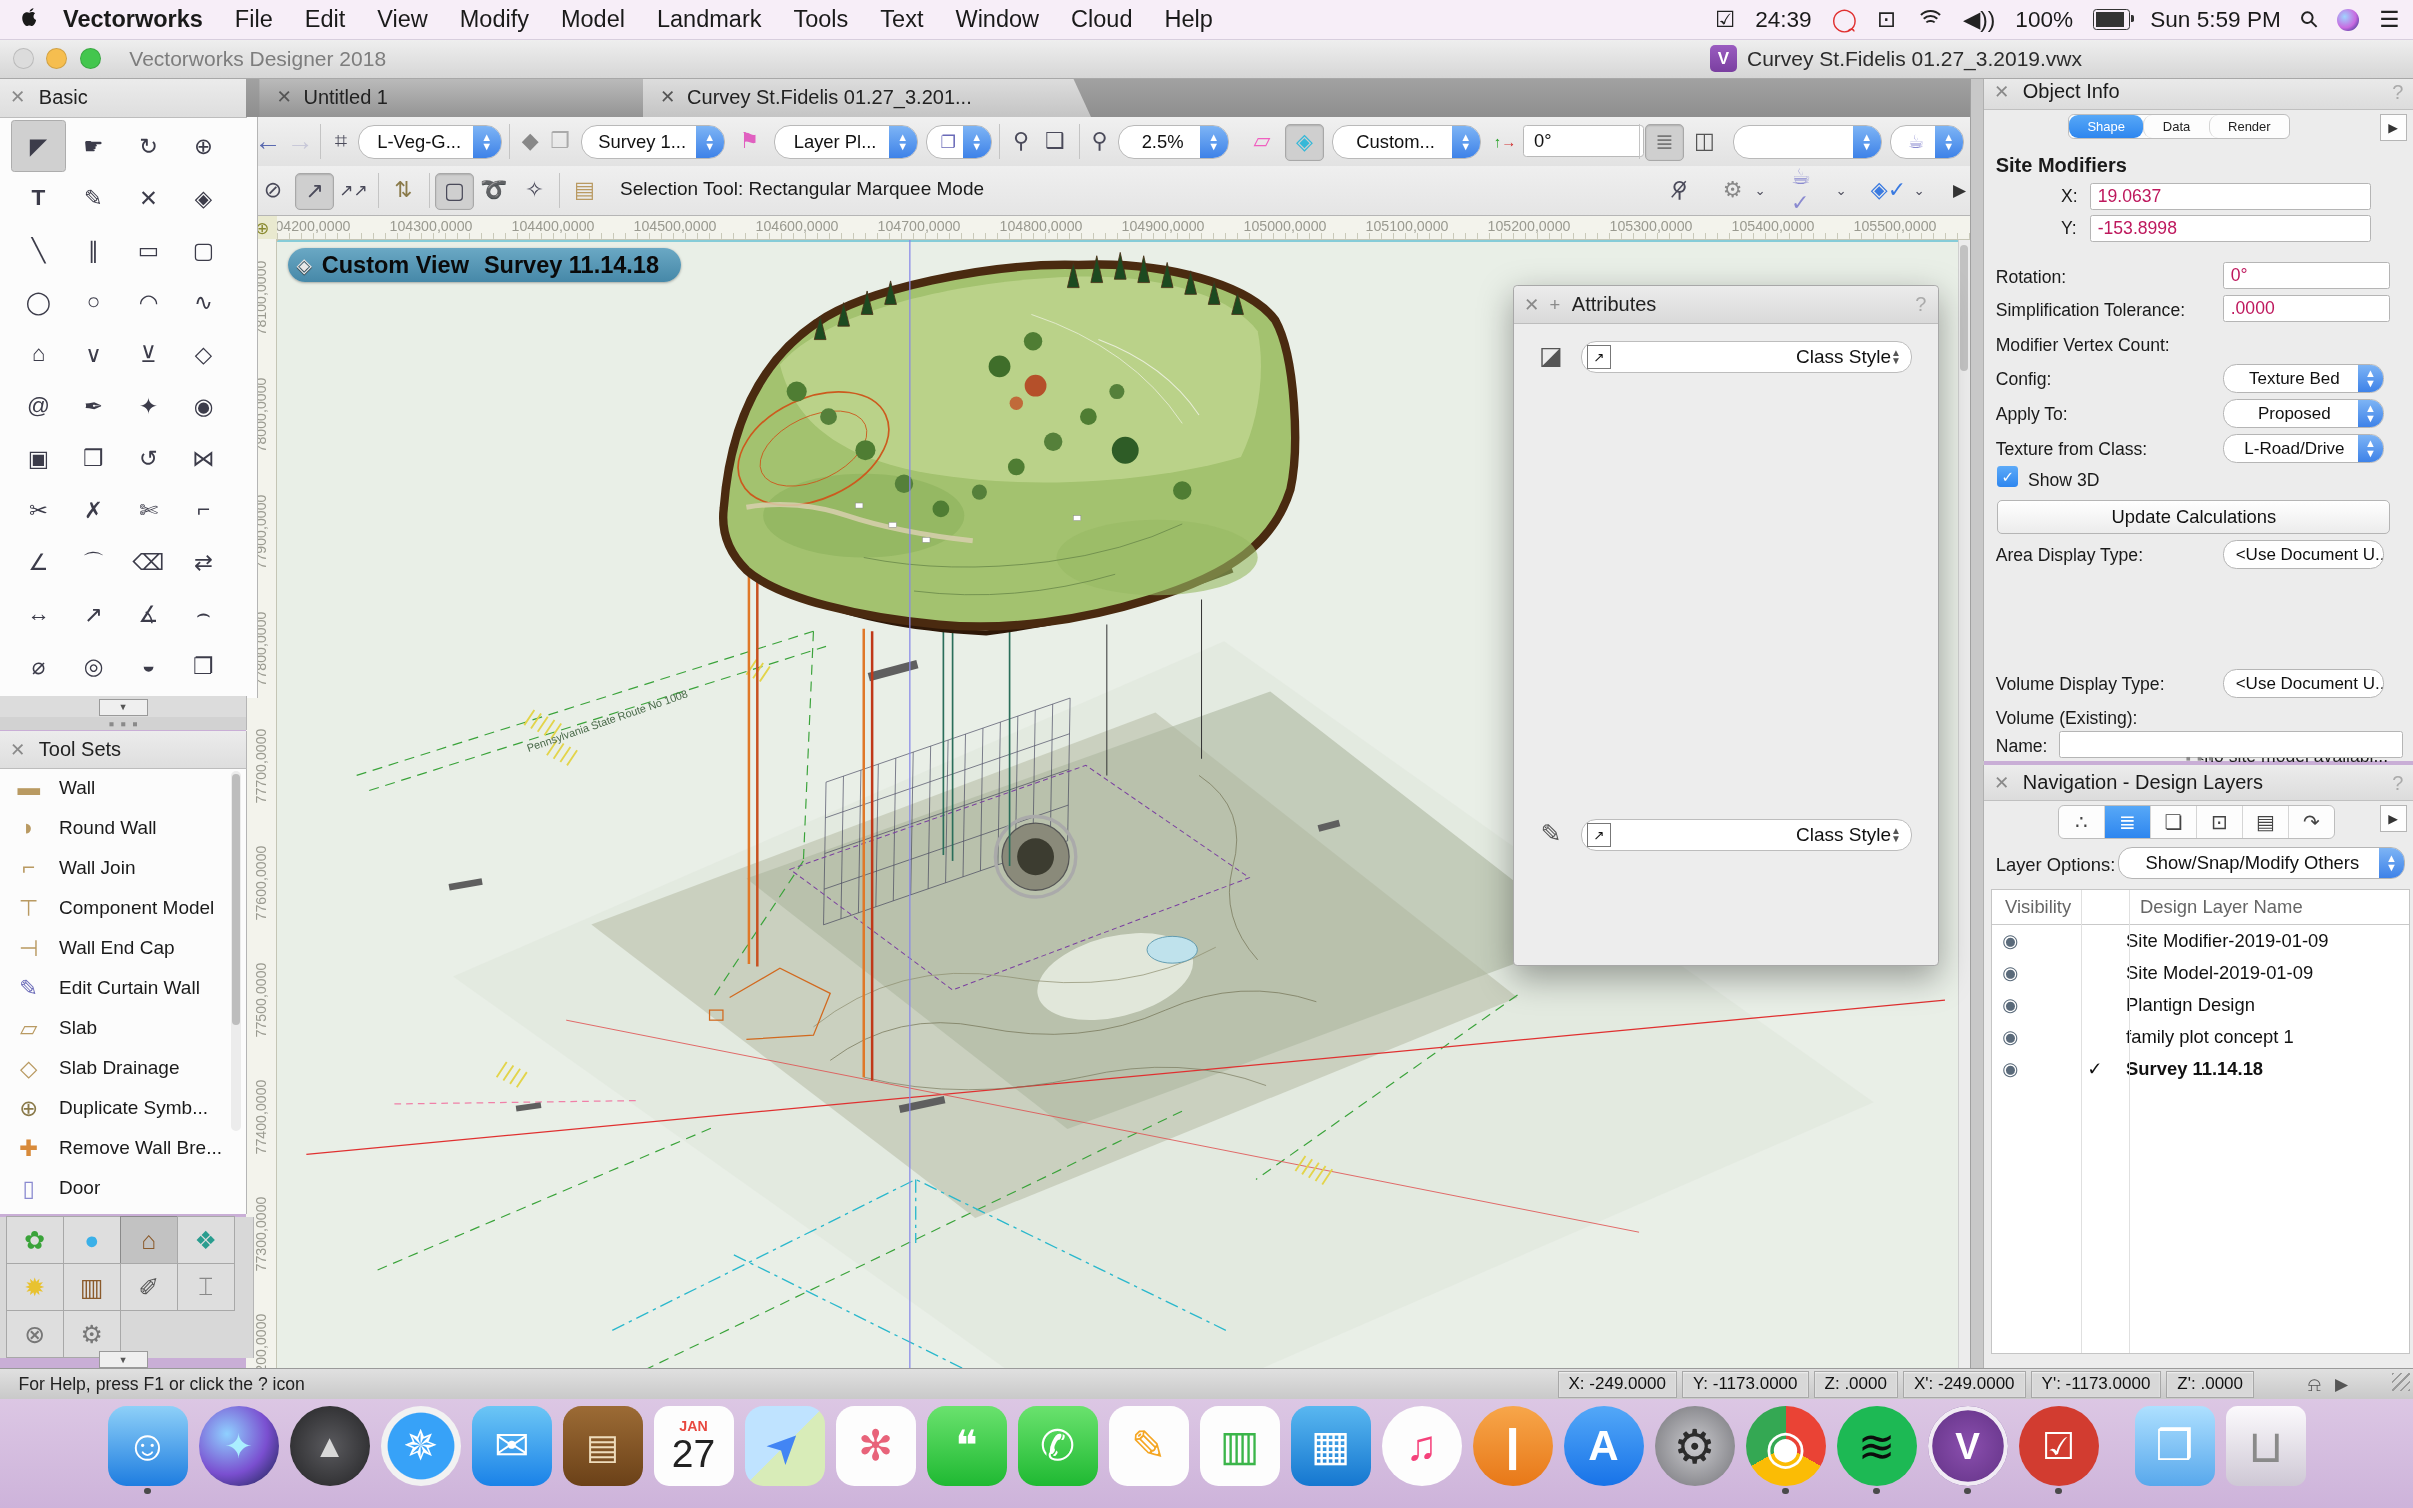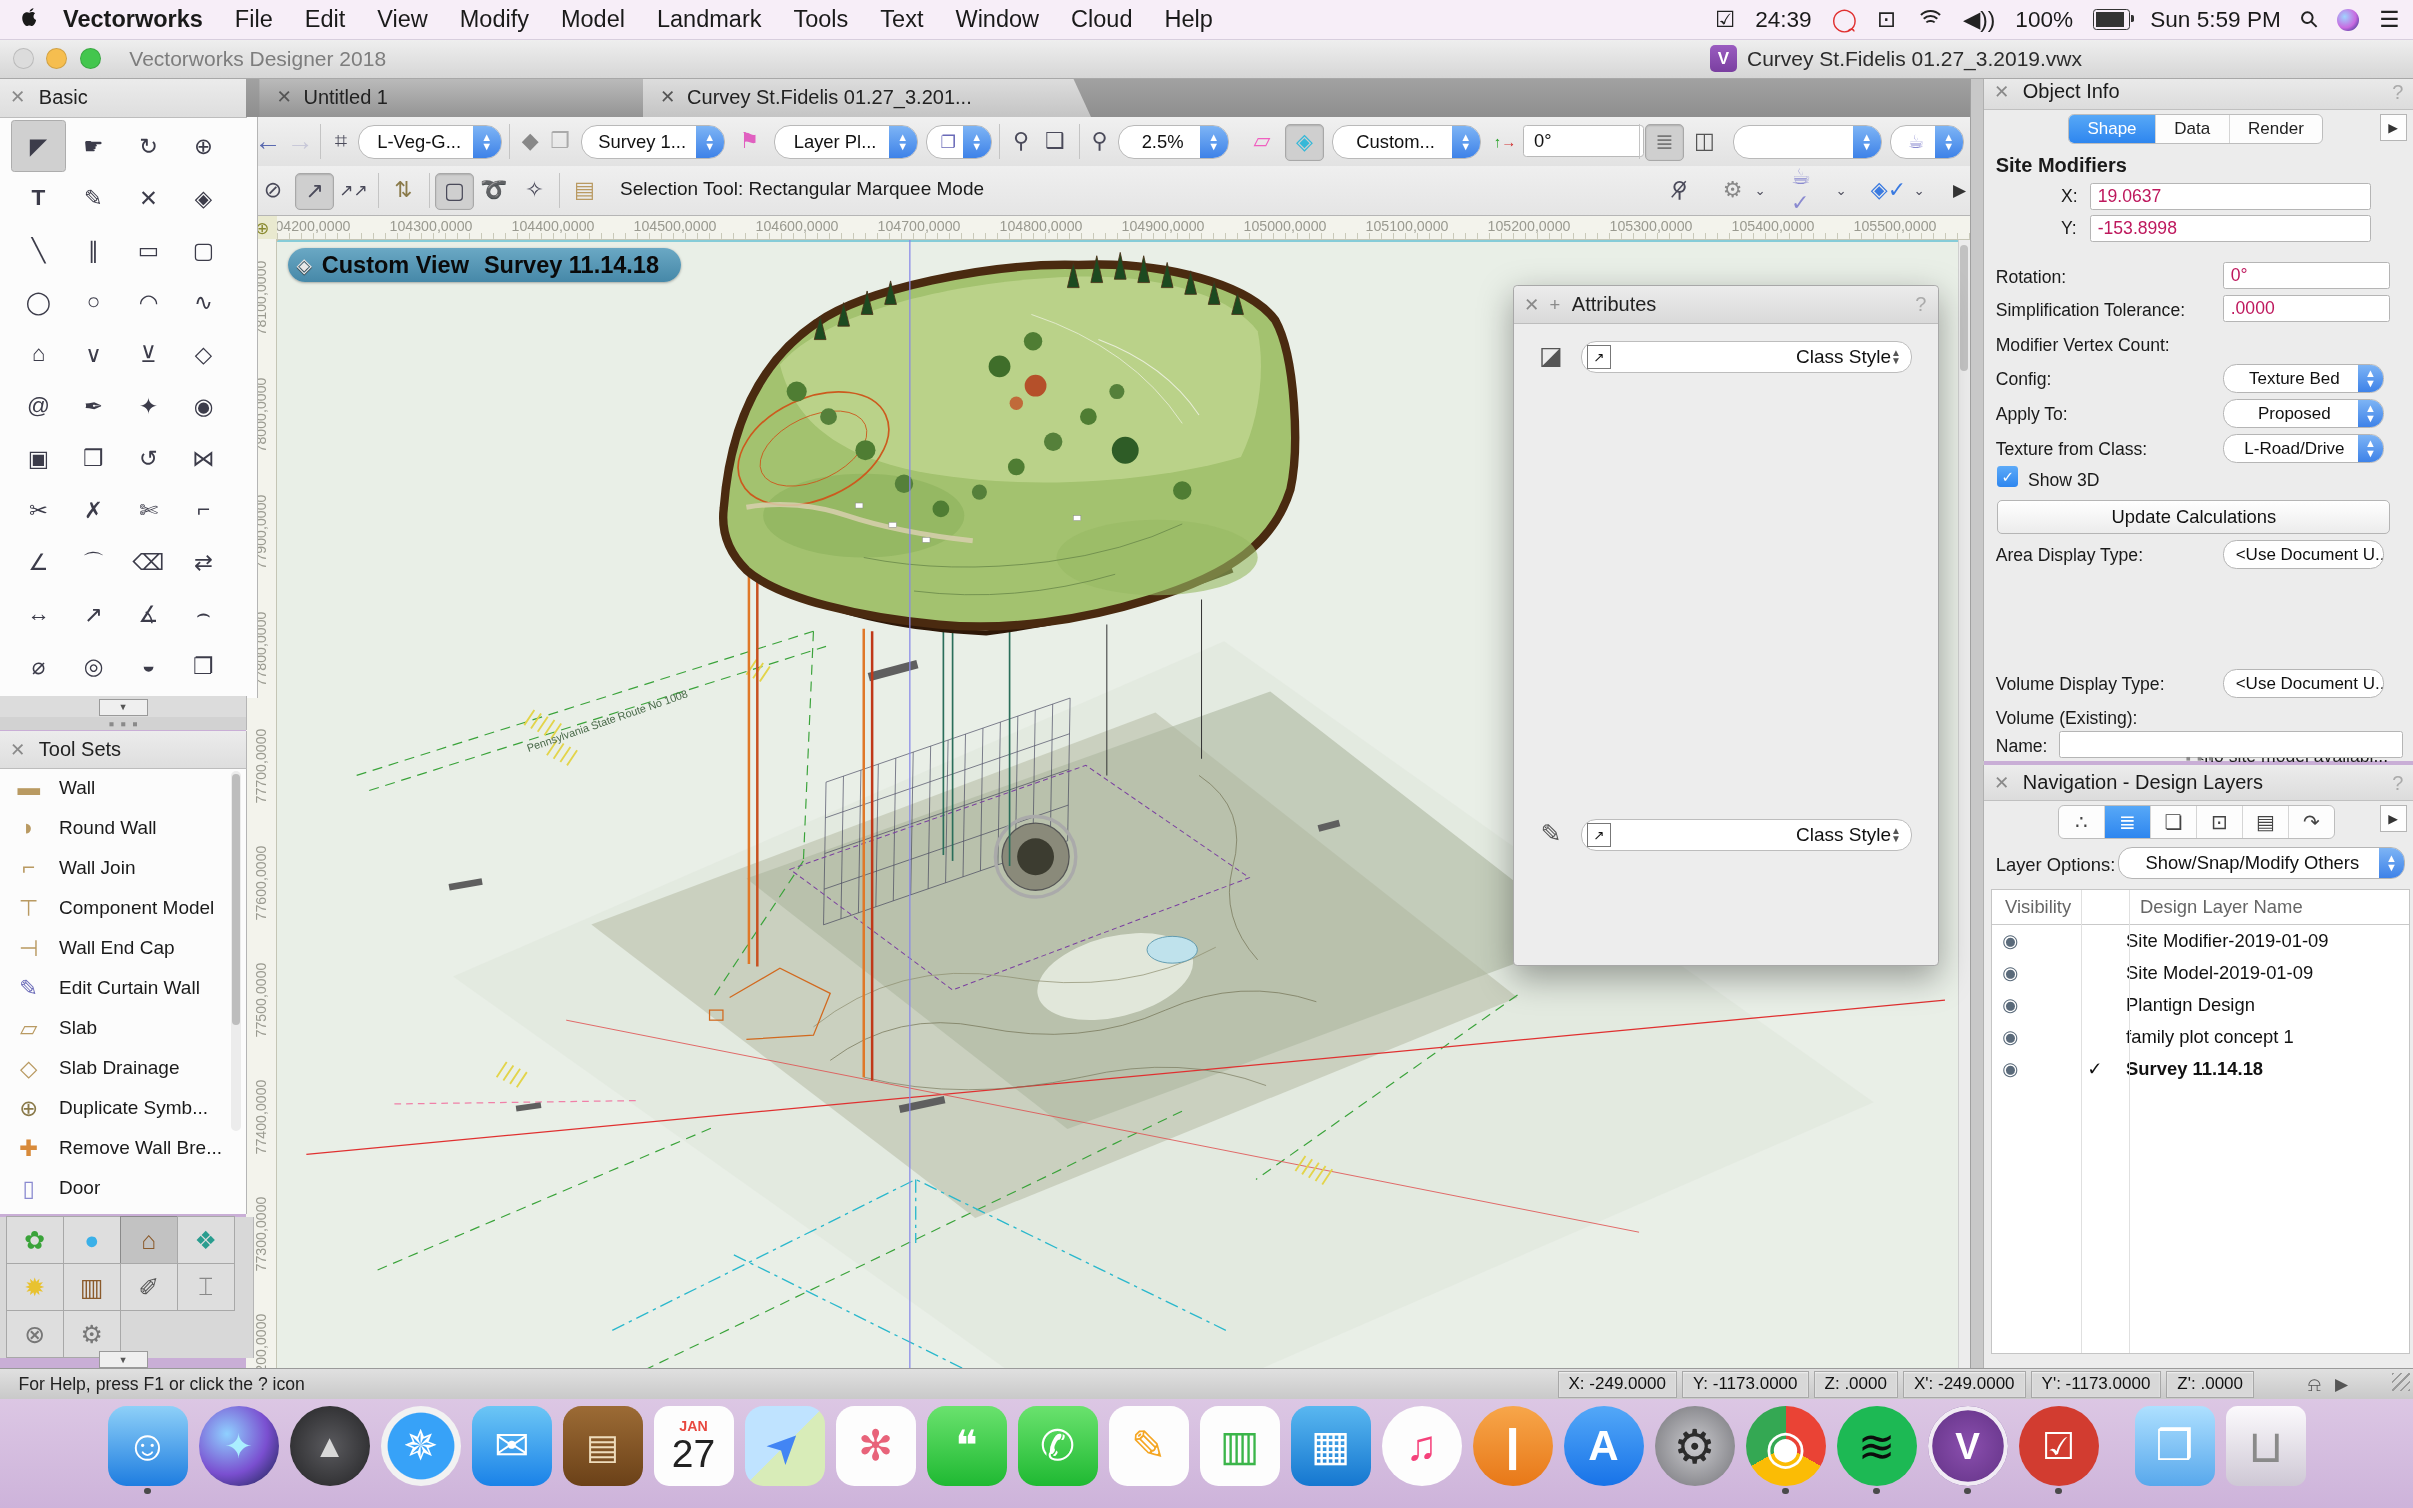--- a/index.html
+++ b/index.html
@@ -113,21 +113,21 @@
   .panel-q{position:absolute;right:11.7px;top:6.7px;color:#aaa;font-size:20px;}
   .oi-label{position:absolute;left:11.7px;font-size:17.6px;color:#1a1a1a;white-space:nowrap;}
   .oi-value{position:absolute;font-size:17.6px;color:#1a1a1a;white-space:nowrap;margin-top:38px;}
   .oi-fld{position:absolute;height:25px;background:#fff;border:0.8px solid #b5b5b5;border-radius:2.5px;display:flex;
     align-items:center;padding-left:6.7px;font-size:17.6px;color:#be185d;}
   .oi-dd{position:absolute;height:27px;background:#fff;border:0.8px solid #b5b5b5;border-radius:13.4px;display:flex;
     align-items:center;overflow:hidden;}
   .oi-dd .dd-label{font-size:17px;}
   .oi-dd .dd-cap{width:25px;height:27px;}
   .seg-tabs{position:absolute;display:flex;border:0.8px solid #bdbdbd;border-radius:5.9px;overflow:hidden;background:#fdfdfd;}
-  .seg-tab{padding:4.2px 18.4px;font-size:17px;color:#222;border-left:0.8px solid #d5d5d5;}
+  .seg-tab{padding:4.2px 18.4px;font-size:13px;color:#222;border-left:0.8px solid #d5d5d5;border-radius:9px;}
   .seg-tab:first-child{border-left:none;}
   .seg-tab.active{background:linear-gradient(180deg,#57a8f7,#2e86ef);color:#fff;}
   .more-btn{position:absolute;width:25px;height:25px;background:#fdfdfd;border:0.8px solid #b5b5b5;display:flex;
     align-items:center;justify-content:center;font-size:12.6px;color:#333;}
   .checkbox{position:absolute;width:21px;height:21px;border-radius:3.4px;background:linear-gradient(180deg,#5caaf8,#2e86ef);
     color:#fff;font-size:15px;display:flex;align-items:center;justify-content:center;}
   .btn3d{position:absolute;background:linear-gradient(180deg,#ffffff,#ececec);border:0.8px solid #b5b5b5;border-radius:5px;
     display:flex;align-items:center;justify-content:center;font-size:18.4px;color:#111;}
   
   .nav-icbar{position:absolute;display:flex;background:#fdfdfd;border:0.8px solid #bdbdbd;border-radius:5.9px;overflow:hidden;}

